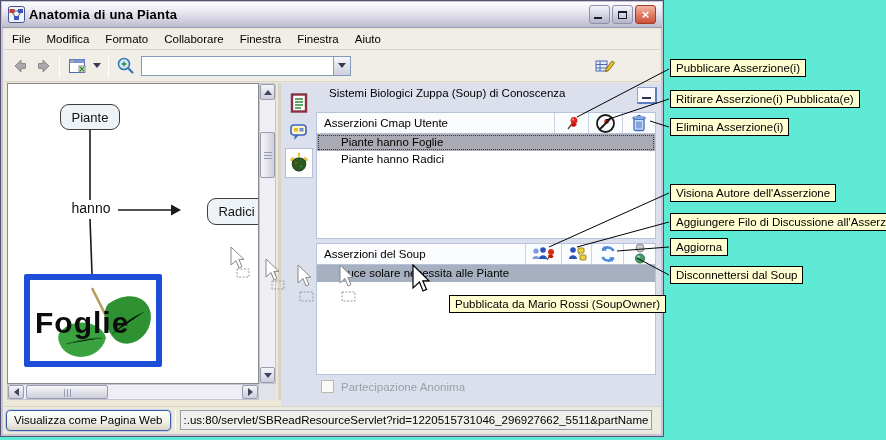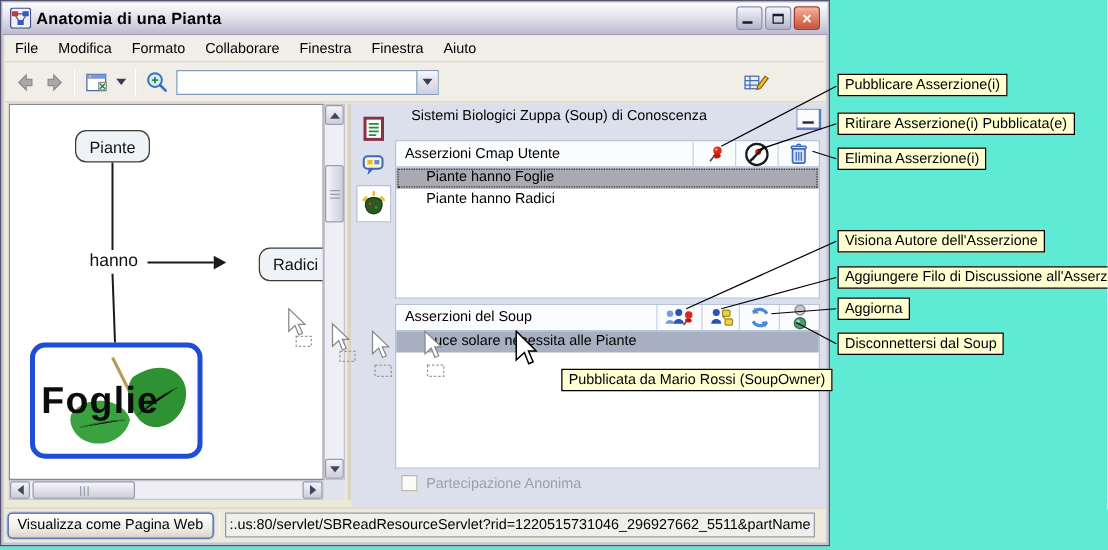--- a/index.html
+++ b/index.html
@@ -43,21 +43,21 @@
 
   
   #canvas { position:absolute; left:6px; top:82px; width:252px; height:301px; background:#fff;
             border:1px solid #8a8a8a; overflow:hidden; }
   .node { position:absolute; background:#eef3f7; border:1.5px solid #3c3c3c; border-radius:9px;
           font-size:13px; color:#111; display:flex; align-items:center; justify-content:center; }
   #node-piante { left:52px; top:20px; width:60px; height:26px; }
   #node-radici { left:171px; top:114px; width:59px; height:27px;margin-left:28px; }
   #link-hanno { position:absolute; left:58px; top:116px; width:50px; text-align:center; font-size:14px; color:#111; background:#fff; }
   #node-foglie { position:absolute; left:16px; top:190px; width:138px; height:93px; background:#fff;
-                 border:4px solid #1d4ed8; border-radius:12px; overflow:hidden; }
+                 border:6px solid #1d4ed8; border-radius:2px; overflow:hidden; }
   #node-foglie .leafart { position:absolute; left:0; top:0; }
   #node-foglie .cap { position:absolute; left:5px; top:26px; font-size:30px; font-weight:bold; color:#0c0c0c; letter-spacing:1px; }
 
   
   .sbtn { background:linear-gradient(180deg,#f4f4fa,#cdced9); border:1px solid #9a9ab0; border-radius:2px;
           display:flex; align-items:center; justify-content:center; }
   #vscroll { position:absolute; left:258px; top:82px; width:17px; height:301px; background:#eeeef4; border:1px solid #c4c4d2; }
   #vscroll .up { position:absolute; left:0; top:0; width:15px; height:16px; }
   #vscroll .down { position:absolute; left:0; bottom:0; width:15px; height:16px; }
   #vthumb { position:absolute; left:0; top:48px; width:15px; height:46px;

